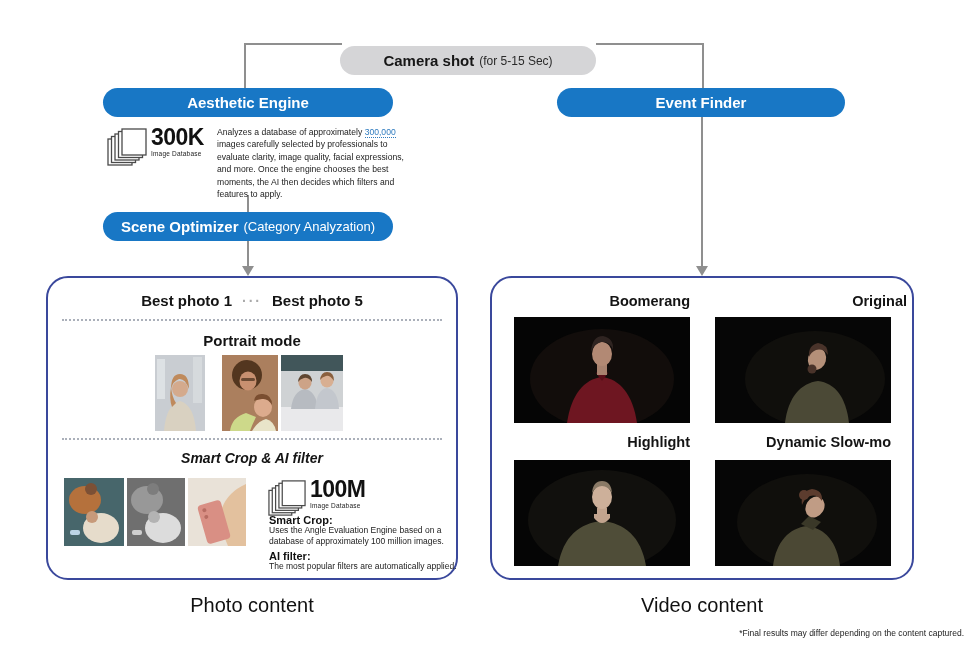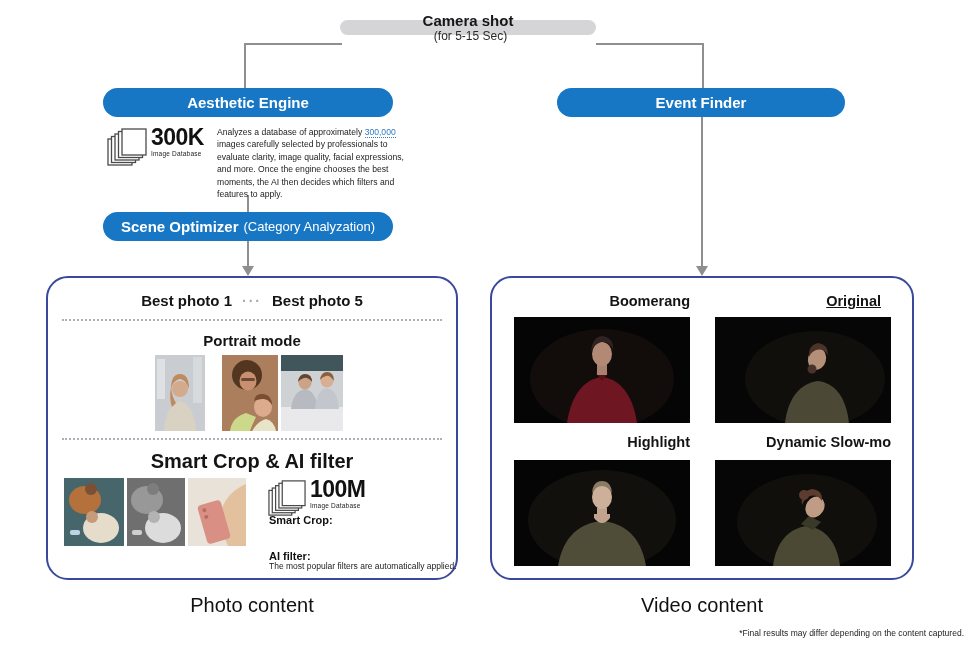--- a/index.html
+++ b/index.html
@@ -14,21 +14,21 @@
   .stub-scene{left:247px;top:195px;height:18px;}
   .line-photo{left:247px;top:241px;height:26px;}
   .line-video{left:701px;top:117px;height:150px;}
   .arrowhead{position:absolute;width:0;height:0;border-left:6px solid transparent;border-right:6px solid transparent;border-top:10px solid #8f8f8f;}
   .ah-photo{left:242px;top:266px;}
   .ah-video{left:696px;top:266px;}
 
   
   .pill{position:absolute;display:flex;align-items:center;justify-content:center;border-radius:999px;white-space:nowrap;}
   .pill b{font-weight:bold;}
-  .pill-gray{left:340px;top:20px;width:256px;height:15px;background:#d5d5d7;color:#161616;font-size:15px;flex-direction:column;}
+  .pill-gray{left:340px;top:46px;width:256px;height:29px;background:#d5d5d7;color:#161616;font-size:15px;}
   .pill-gray .pill-note{font-size:12px;margin-left:5px;color:#2a2a2a;}
   .pill-blue{background:#1877c5;color:#ffffff;font-size:15px;height:29px;}
   .pill-ae{left:103px;top:88px;width:290px;}
   .pill-ef{left:557px;top:88px;width:288px;}
   .pill-so{left:103px;top:212px;width:290px;}
   .pill-so .pill-note{font-size:13px;margin-left:5px;font-weight:normal;}
 
   
   .db-block{position:absolute;display:flex;align-items:flex-start;}
   .db-300k{left:107px;top:126px;}
@@ -48,38 +48,38 @@
   .best-row{position:absolute;left:0;top:14px;width:100%;display:flex;align-items:center;justify-content:center;font-size:15px;}
   .best-row b{font-weight:bold;color:#141414;}
   .dots{color:#a9a9a9;font-weight:bold;margin:0 10px;letter-spacing:2px;font-size:14px;}
 
   .dotted{position:absolute;left:14px;right:14px;height:0;border-top:2px dotted #abb0ba;}
   .d1{top:41px;}
   .d2{top:160px;}
 
   .sec-title{position:absolute;left:0;width:100%;text-align:center;font-weight:bold;color:#141414;}
   .t-portrait{top:54px;font-size:15px;}
-  .t-smart{top:172px;font-size:20px;}
+  .t-smart{top:172px;font-size:14px;font-style:italic;}
 
   .ph{position:absolute;overflow:hidden;}
   .ph svg{display:block;}
 
   .db-100m{left:220px;top:200px;}
 
   .sc-label{position:absolute;left:221px;width:190px;font-size:11px;font-weight:bold;color:#111;margin:0;}
   .sc-text{position:absolute;left:221px;width:192px;font-size:8.5px;line-height:10.5px;color:#222;margin:0;}
   .l-smartcrop{top:236px;}
   .t-smartcrop{top:247px;}
   .l-aifilter{top:272px;}
   .t-aifilter{top:283px;}
 
   
   .vlabel{position:absolute;width:176px;text-align:right;font-weight:bold;font-size:14.5px;color:#141414;}
   .vl-1{left:22px;top:15px;}
-  .vl-2{left:213px;top:15px;text-decoration:underline;}
+  .vl-2{left:239px;top:15px;}
   .vl-3{left:22px;top:156px;}
   .vl-4{left:223px;top:156px;}
   .vthumb{position:absolute;width:176px;height:106px;background:#060606;}
   .vt-1{left:22px;top:39px;}
   .vt-2{left:223px;top:39px;}
   .vt-3{left:22px;top:182px;}
   .vt-4{left:223px;top:182px;}
   .vthumb svg{display:block;}
 
   .footer-label{position:absolute;top:594px;text-align:center;font-size:20px;font-weight:500;color:#111;}
@@ -228,20 +228,21 @@
           <rect x="15" y="3" width="24" height="26"></rect>
         </g>
       </svg>
       <div class="db-text">
         <div class="db-count">100M</div>
         <div class="db-caption">Image Database</div>
       </div>
     </div>
 
     <p class="sc-label l-smartcrop">Smart Crop:</p>
+    <p class="sc-text t-smartcrop">Uses the Angle Evaluation Engine based on a database of approximately 100 million images.</p>
     <p class="sc-label l-aifilter">AI filter:</p>
     <p class="sc-text t-aifilter">The most popular filters are automatically applied.</p>
   </div>
 
   <div class="content-box video-box">
     <div class="vlabel vl-1">Boomerang</div>
     <div class="vlabel vl-2">Original</div>
 
     <div class="vthumb vt-1">
       <svg width="176" height="106" viewBox="0 0 176 106">

